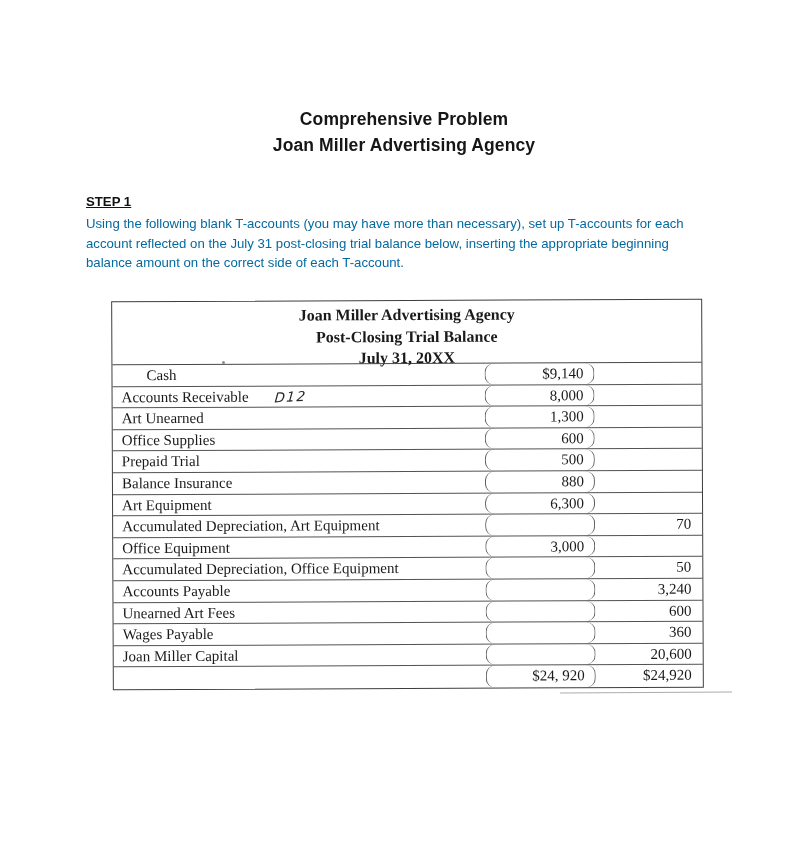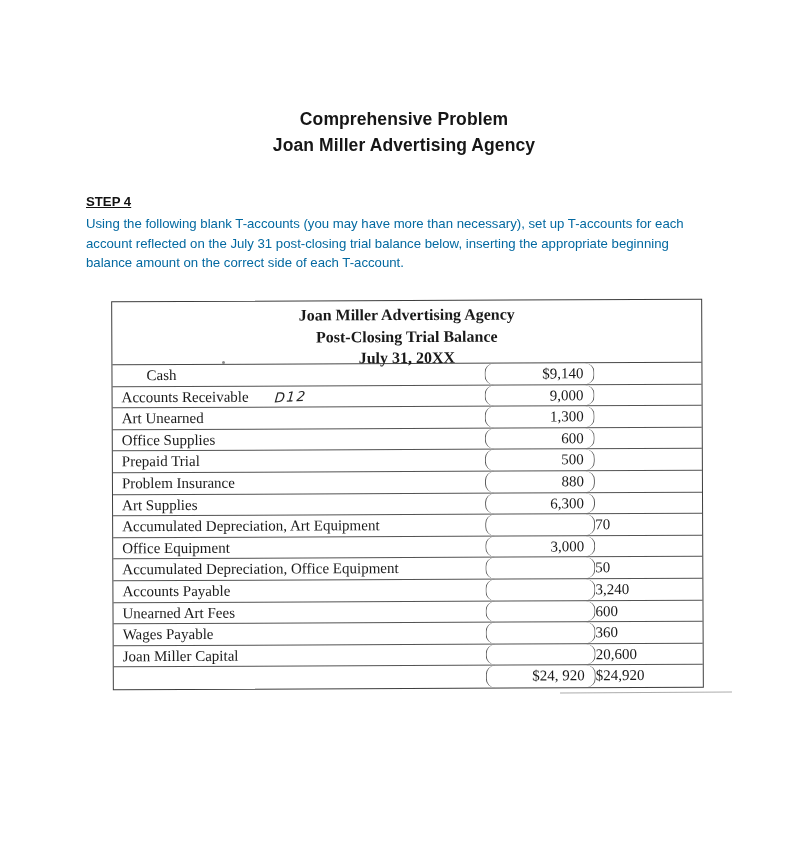--- a/index.html
+++ b/index.html
@@ -74,21 +74,21 @@
   .cell { box-sizing: border-box; white-space: nowrap; }
   .cell.acct { padding-left: 9px; }
   .cell.acct.indent { padding-left: 34px; }
   .cell.debit {
     border-left: 1.4px solid rgba(45,45,45,0.8);
     border-right: 1.4px solid rgba(45,45,45,0.8);
     text-align: right;
     padding-right: 10px;
     border-radius: 9px;
   }
-  .cell.credit { padding-right: 11px; }
+  .cell.credit { text-align: right; padding-right: 11px; }
 
   .handwrite {
     display: inline-block;
     margin-left: 22px;
     font-family: "DejaVu Sans", sans-serif;
     font-style: italic;
     font-size: 13.5px;
     letter-spacing: 1.5px;
     transform: rotate(-3deg) skewX(-8deg);
     color: #262626;
@@ -109,21 +109,21 @@
 </style>
 </head>
 <body>
 
 <div class="doc-title">
   <div>Comprehensive Problem</div>
   <div>Joan Miller Advertising Agency</div>
 </div>
 
 <div class="step1">
-  <div class="step1-heading">STEP 4</div>
+  <div class="step1-heading">STEP 1</div>
   <div class="step1-body">Using the following blank T-accounts (you may have more than necessary), set up T-accounts for each account reflected on the July 31 post-closing trial balance below, inserting the appropriate beginning balance amount on the correct side of each T-account.</div>
 </div>
 
 <div class="tb">
   <div class="tb-header">
     <div>Joan Miller Advertising Agency</div>
     <div>Post-Closing Trial Balance</div>
     <div>July 31, 20XX</div>
   </div>
 
@@ -135,21 +135,21 @@
     </div>
     <div class="cell debit">$9,140</div>
     <div class="cell credit"></div>
   </div>
 
   <div class="tb-row">
     <div class="cell acct">
       <span>Accounts Receivable</span>
       <span class="handwrite">D12</span>
     </div>
-    <div class="cell debit">9,000</div>
+    <div class="cell debit">8,000</div>
     <div class="cell credit"></div>
   </div>
 
   <div class="tb-row">
     <div class="cell acct">
       <span>Art Unearned</span>
       <span class="handwrite" hidden=""></span>
     </div>
     <div class="cell debit">1,300</div>
     <div class="cell credit"></div>
@@ -168,30 +168,30 @@
     <div class="cell acct">
       <span>Prepaid Trial</span>
       <span class="handwrite" hidden=""></span>
     </div>
     <div class="cell debit">500</div>
     <div class="cell credit"></div>
   </div>
 
   <div class="tb-row">
     <div class="cell acct">
-      <span>Problem Insurance</span>
+      <span>Balance Insurance</span>
       <span class="handwrite" hidden=""></span>
     </div>
     <div class="cell debit">880</div>
     <div class="cell credit"></div>
   </div>
 
   <div class="tb-row">
     <div class="cell acct">
-      <span>Art Supplies</span>
+      <span>Art Equipment</span>
       <span class="handwrite" hidden=""></span>
     </div>
     <div class="cell debit">6,300</div>
     <div class="cell credit"></div>
   </div>
 
   <div class="tb-row">
     <div class="cell acct">
       <span>Accumulated Depreciation, Art Equipment</span>
       <span class="handwrite" hidden=""></span>

